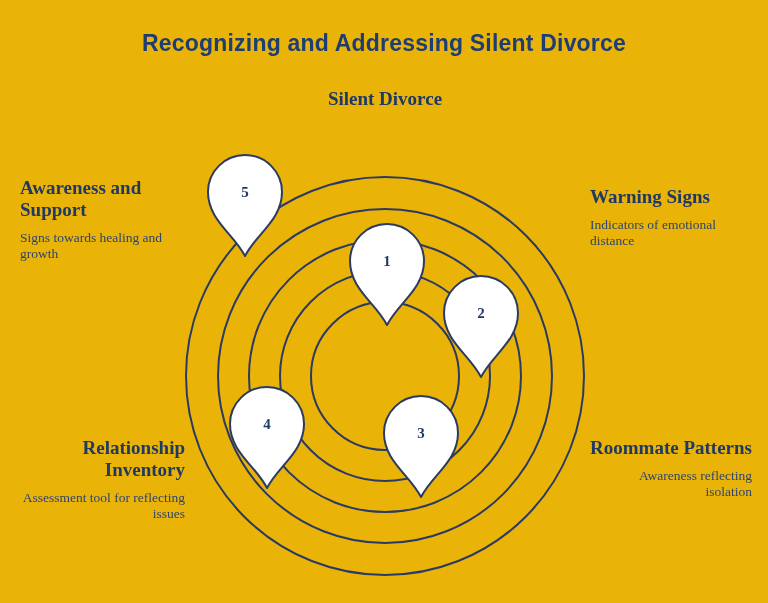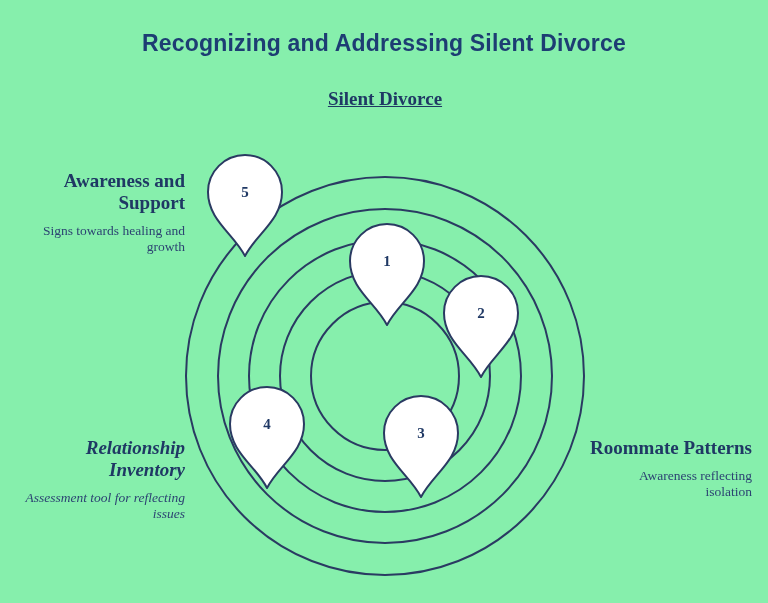--- a/index.html
+++ b/index.html
@@ -4,21 +4,21 @@
 <style>
   html, body {
     margin: 0;
     padding: 0;
     background: #ffffff;
   }
   .canvas {
     position: relative;
     width: 768px;
     height: 603px;
-    background: #86efac;
+    background: #eab308;
     overflow: hidden;
     font-family: "Liberation Serif", serif;
   }
   .page-title {
     position: absolute;
     top: 30px;
     left: 0;
     width: 768px;
     text-align: center;
     font-family: "Liberation Sans", sans-serif;
@@ -42,40 +42,38 @@
     font-size: 13.5px;
     line-height: 1.22;
     color: #2c4472;
     margin: 0;
   }
   .label-silent-divorce {
     left: 269px;
     top: 88px;
     width: 232px;
     text-align: center;
-    text-decoration: underline;
   }
   .label-warning-signs {
     left: 590px;
     top: 186px;
     width: 165px;
     text-align: left;
   }
   .label-awareness-support {
     left: 20px;
-    top: 170px;
+    top: 177px;
     width: 165px;
-    text-align: right;
+    text-align: left;
   }
   .label-relationship-inventory {
     left: 20px;
     top: 437px;
     width: 165px;
     text-align: right;
-    font-style: italic;
   }
   .label-roommate-patterns {
     left: 590px;
     top: 437px;
     width: 162px;
     text-align: right;
   }
   .diagram-svg {
     position: absolute;
     left: 0;
@@ -106,20 +104,24 @@
 <body>
 
 <div class="canvas">
 
   <div class="page-title">Recognizing and Addressing Silent Divorce</div>
 
   <div class="label label-silent-divorce">
     <div class="heading">Silent Divorce</div>
   </div>
 
+  <div class="label label-warning-signs">
+    <div class="heading">Warning Signs</div>
+    <p class="desc">Indicators of emotional distance</p>
+  </div>
 
   <div class="label label-awareness-support">
     <div class="heading">Awareness and Support</div>
     <p class="desc">Signs towards healing and growth</p>
   </div>
 
   <div class="label label-relationship-inventory">
     <div class="heading">Relationship Inventory</div>
     <p class="desc">Assessment tool for reflecting issues</p>
   </div>

